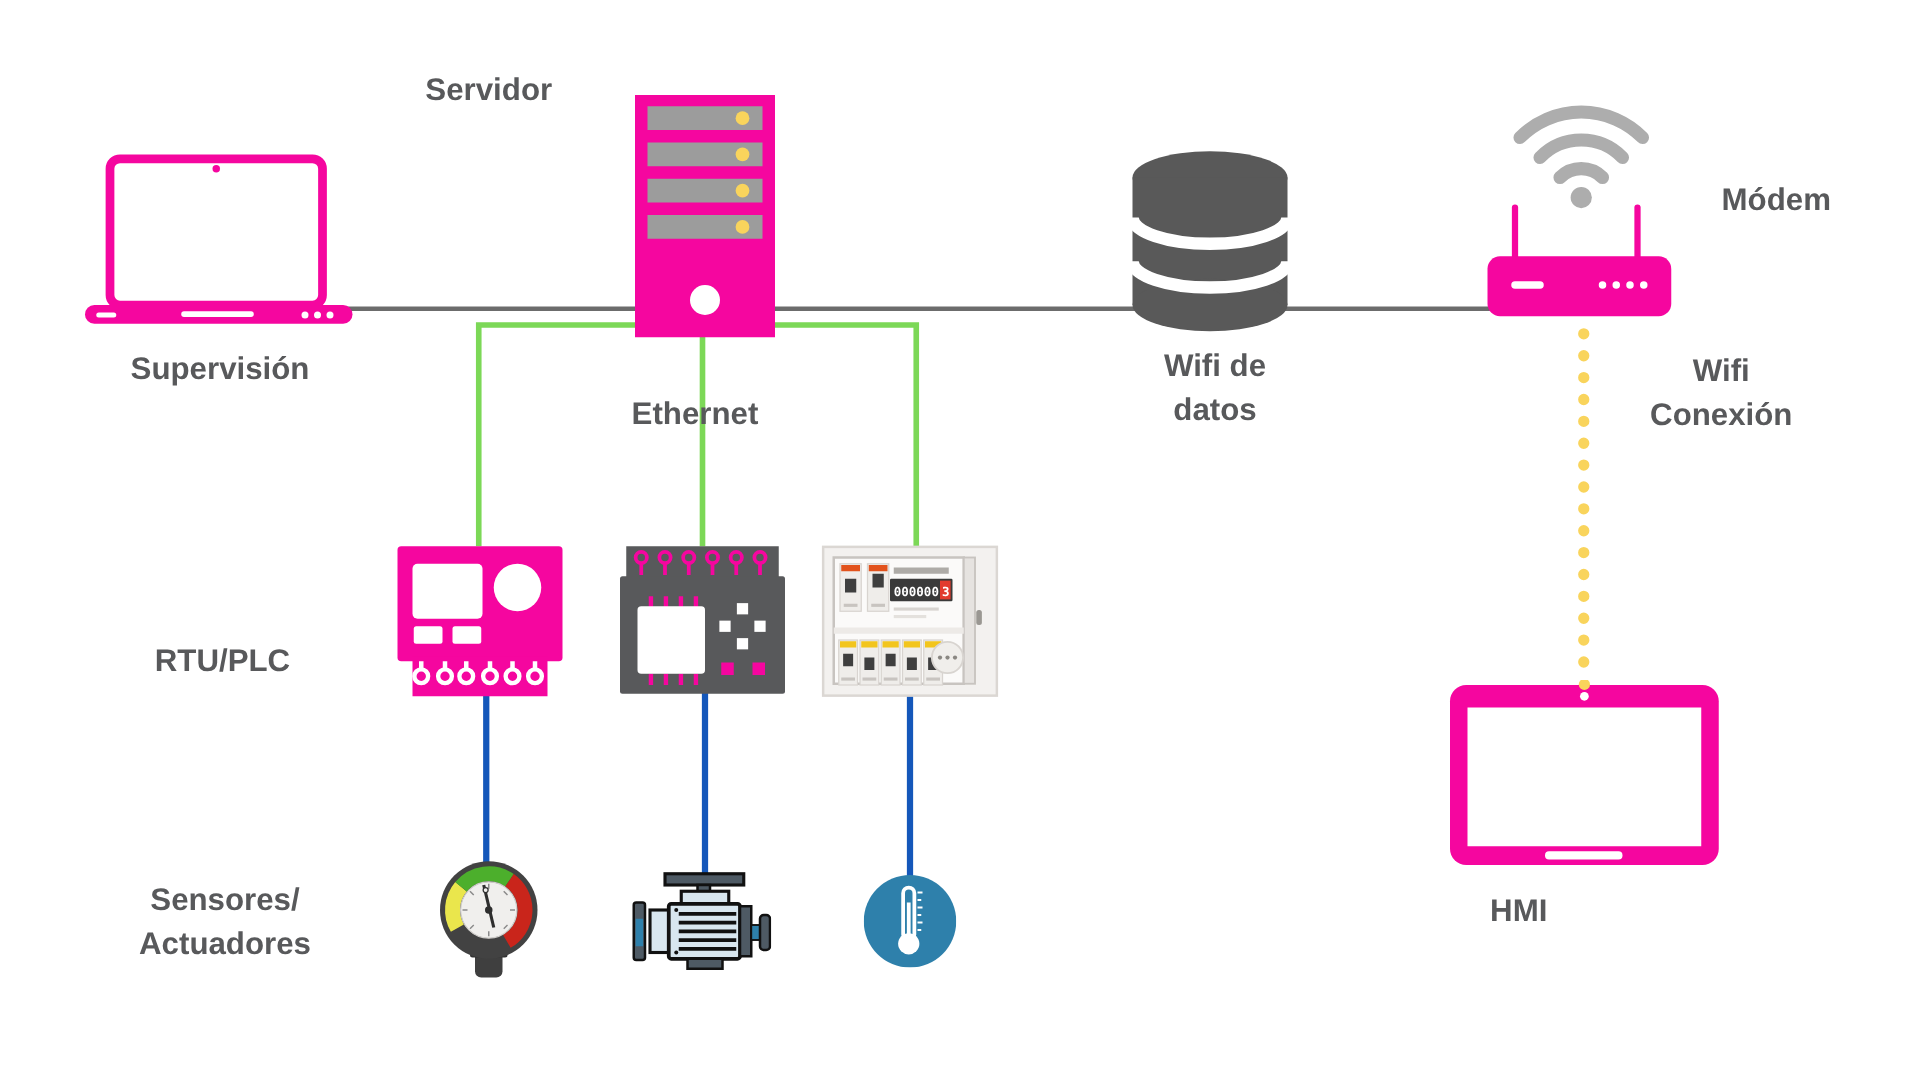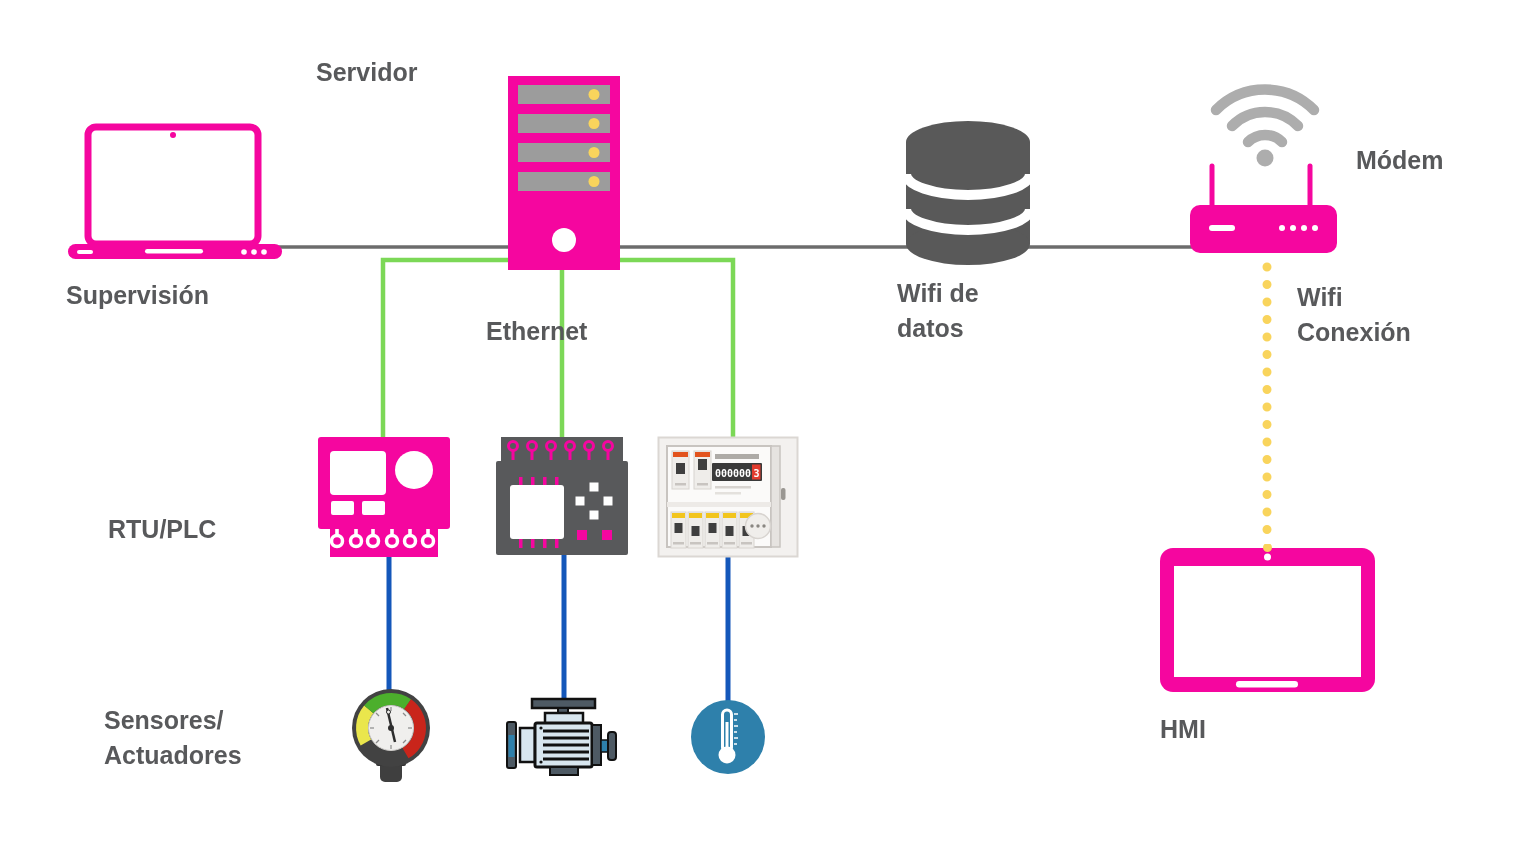--- a/index.html
+++ b/index.html
@@ -4,21 +4,21 @@
 <style>
   html,body{margin:0;padding:0;background:#ffffff;}
   .stage{
     position:relative;width:1536px;height:864px;background:#ffffff;overflow:hidden;
     font-family:"Liberation Sans", sans-serif;
   }
   .layer{position:absolute;left:0;top:0;}
   .node{position:absolute;}
   .lbl{
     position:absolute;font-weight:bold;font-size:25px;line-height:35px;
-    color:var(--gray_text);text-align:left;white-space:nowrap;
+    color:var(--gray_text);text-align:center;white-space:nowrap;
   }
   
   .fill-pink{fill:var(--pink);}           .stroke-pink{stroke:var(--pink);}
   .fill-yellow{fill:var(--yellow);}       .stroke-yellow{stroke:var(--yellow);}
   .stroke-green{stroke:var(--green);}     .stroke-blue{stroke:var(--blue);}
   .stroke-linegray{stroke:var(--line_gray);}
   .fill-dbgray{fill:var(--db_gray);}
   .fill-wifigray{fill:var(--wifi_gray);}  .stroke-wifigray{stroke:var(--wifi_gray);}
   .fill-thermo{fill:var(--thermo_blue);}
 </style>
@@ -324,20 +324,20 @@
 
   <div class="lbl" style="left:1356px;top:143px;width:130px">Módem</div>
 
   <div class="lbl" style="left:1297px;top:280px;width:160px">
     <span style="display:block">Wifi</span>
     <span style="display:block">Conexión</span>
   </div>
 
   <div class="lbl" style="left:108px;top:512px;width:140px">RTU/PLC</div>
 
-  <div class="lbl" style="left:104px;top:703px;width:180px">
+  <div class="lbl" style="left:90px;top:703px;width:180px">
     <span style="display:block">Sensores/</span>
     <span style="display:block">Actuadores</span>
   </div>
 
   <div class="lbl" style="left:1160px;top:712px;width:110px">HMI</div>
 
 </div>
 
 </body></html>

